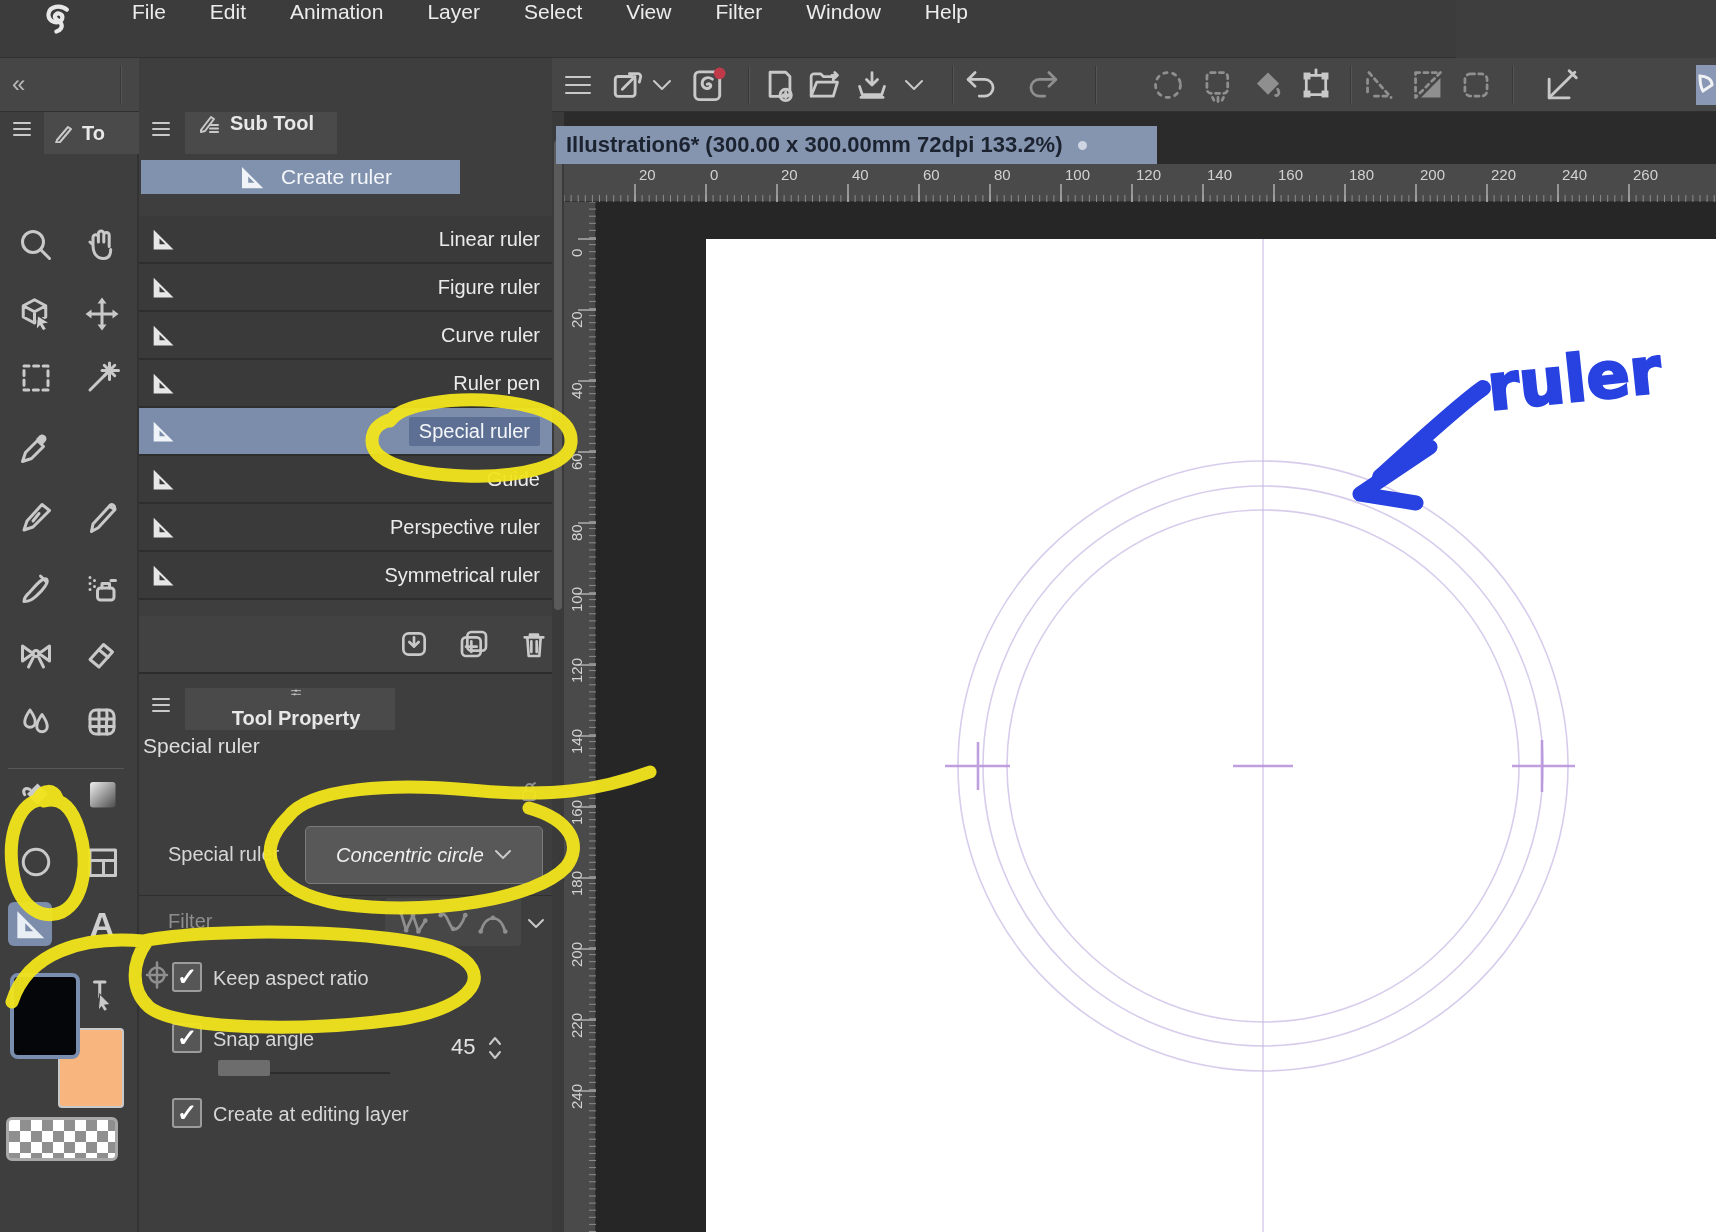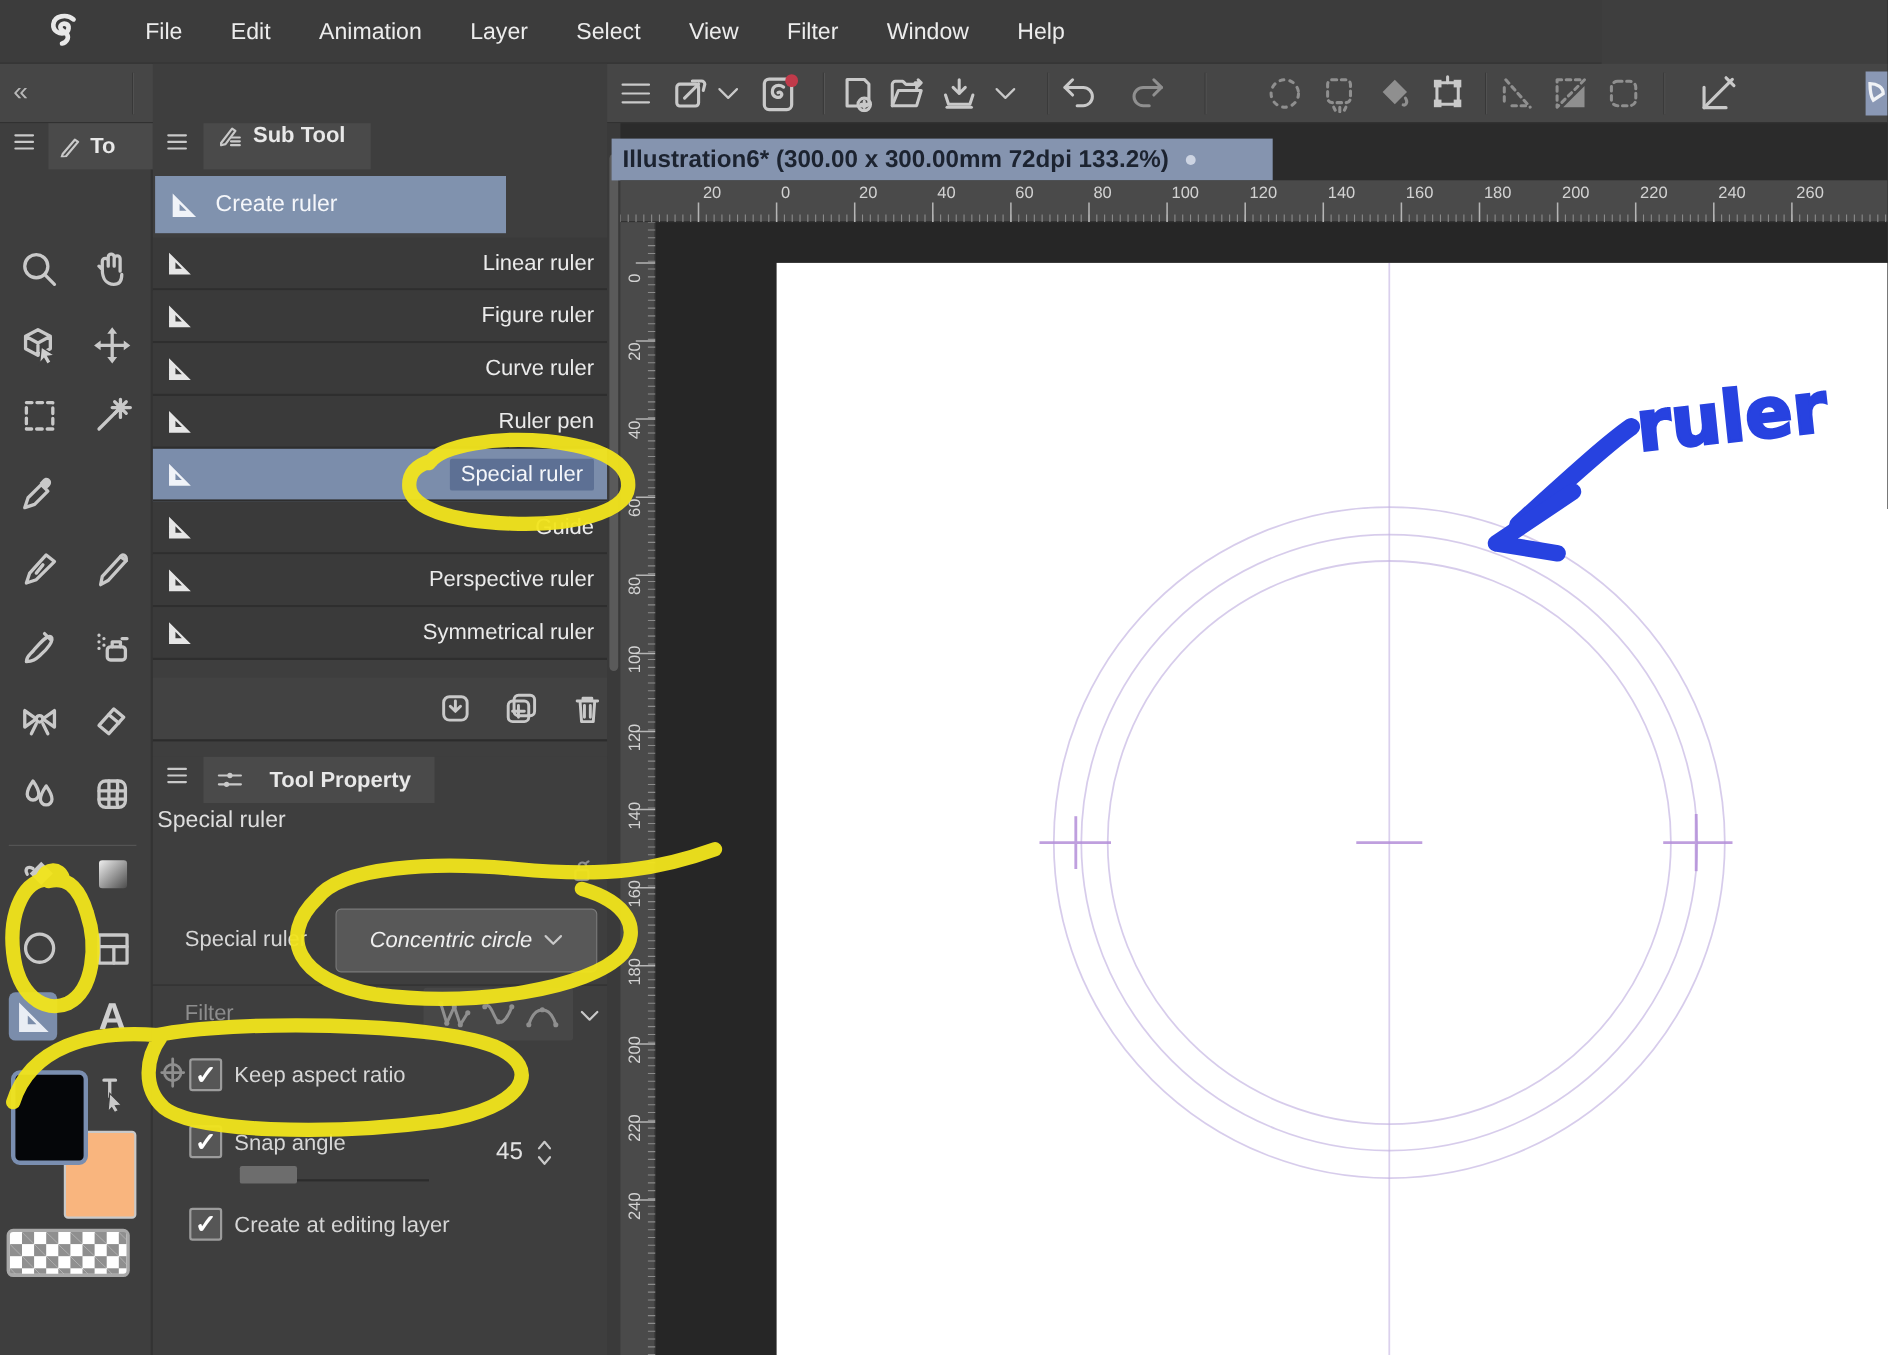--- a/index.html
+++ b/index.html
@@ -6,21 +6,21 @@
   html,body { width:1716px; height:1232px; }
   body { position:relative; overflow:hidden; background:#3e3e3e;
          font-family:"Liberation Sans", sans-serif; color:#e3e3e3; }
   .abs { position:absolute; }
   svg { display:block; }
   .ic  { stroke:#c9c9c9; fill:none; stroke-width:2; stroke-linecap:round; stroke-linejoin:round; }
   .icdim { stroke:#8f8f8f; fill:none; stroke-width:2; stroke-linecap:round; stroke-linejoin:round; }
 
   
   #menubar { left:0; top:0; width:1456px; height:58px; background:#3c3c3c;
-             border-bottom:1px solid #313131; display:flex; align-items:center; }
+             border-bottom:1px solid #313131; display:flex; align-items:flex-start; }
   #menubar .logo { margin-left:38px; }
   #menubar .items { display:flex; margin-left:52px; gap:44px; font-size:21px; color:#ececec; }
   #menubar .items span { cursor:default; }
 
   
   #commandbar { left:0; top:58px; width:1716px; height:54px; background:#464646;
                 border-bottom:1px solid #2f2f2f; }
   .cbtn { position:absolute; top:7px; width:40px; height:40px; display:flex;
           align-items:center; justify-content:center; }
   .cdiv { position:absolute; top:8px; width:2px; height:38px; background:#383838;
@@ -47,38 +47,38 @@
                          linear-gradient(45deg,#8f8f8f 25%,transparent 25%,transparent 75%,#8f8f8f 75%);
         background-size:22px 22px; background-position:0 0,11px 11px; }
   .atool { font-size:34px; font-weight:bold; color:#cfcfcf; }
 
   
   #subtool { left:139px; top:58px; width:413px; height:632px; background:#3e3e3e; }
   #subtool .tab { position:absolute; left:46px; top:54px; width:152px; height:42px;
         background:#4a4a4a; display:flex; align-items:flex-start; gap:9px; padding-left:12px;
         font-weight:bold; font-size:20px; color:#e8e8e8; }
   .panelmenu { position:absolute; left:11px; top:62px; }
-  #create-row { position:absolute; left:2px; top:102px; width:319px; height:52px;
-        background:#8092ae; display:flex; align-items:center; gap:14px; padding-left:11px;
-        font-size:21px; color:#f4f6fa; }
+  #create-row { position:absolute; left:2px; top:102px; width:319px; height:34px;
+        background:#8092ae; display:flex; align-items:center; gap:14px; padding-left:28px;
+        font-size:21px; color:#f4f6fa;justify-content:center; }
   #st-list { position:absolute; left:0; top:158px; width:413px; }
   .st-row { height:48px; background:#3a3a3a; border-bottom:2px solid #2e2e2e;
             display:flex; align-items:center; padding:0 12px 0 10px; }
   .st-row .lbl { margin-left:auto; font-size:20px; color:#ebebeb; }
   .st-row.sel { background:#7b8dab; }
   .st-row.sel .chip { background:#5d7094; padding:3px 10px; border-radius:2px; color:#f4f6fa; }
   #st-footer { position:absolute; left:0; top:558px; width:413px; height:58px; background:#424242;
                border-bottom:2px solid #2c2c2c; }
   #st-footer .fbtn { position:absolute; top:12px; width:34px; height:34px; }
 
   
   #toolprop { left:139px; top:688px; width:413px; height:544px; background:#3e3e3e; }
   #toolprop .tab { position:absolute; left:46px; top:0px; width:210px; height:42px;
-        background:#4a4a4a; display:flex; align-items:center; gap:24px; padding-left:12px;
-        font-weight:bold; font-size:20px; color:#e8e8e8; }
+        background:#4a4a4a; display:flex; align-items:center; gap:10px; padding-left:12px;
+        font-weight:bold; font-size:20px; color:#e8e8e8;flex-direction:column; }
   #tp-title { position:absolute; left:4px; top:46px; font-size:21px; color:#dedede; }
   #tp-lock { position:absolute; left:378px; top:92px; }
   .tp-label { position:absolute; font-size:20px; color:#d6d6d6; }
   #tp-dropdown { position:absolute; left:166px; top:138px; width:238px; height:58px;
         background:#585858; border:1px solid #7b7b7b; border-radius:5px; display:flex;
         align-items:center; justify-content:center; gap:10px; font-size:20px; color:#efefef;font-style:italic; }
   .tp-hr { position:absolute; left:0; width:413px; height:1px; background:#2f2f2f; }
   #tp-curvebox { position:absolute; left:246px; top:210px; width:136px; height:48px;
         background:#474747; border-radius:3px; display:flex; align-items:center; gap:6px;
         justify-content:center; }

